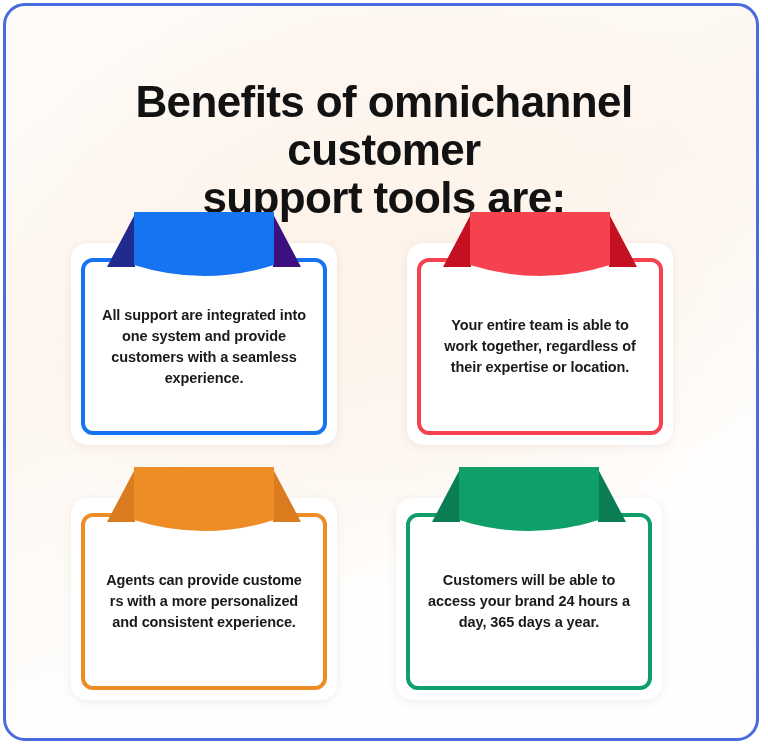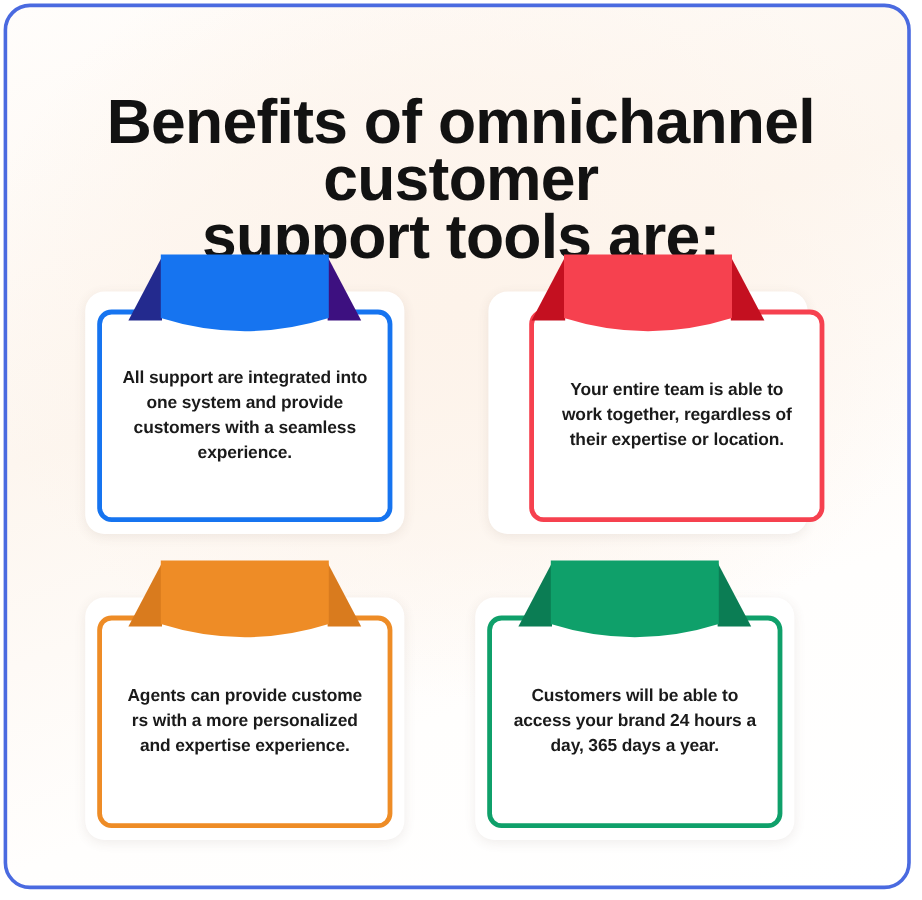--- a/index.html
+++ b/index.html
@@ -30,21 +30,21 @@
     overflow: hidden;
   }
 
   
   .title {
     position: absolute;
     left: 40px;
     top: 72px;
     width: 676px;
     text-align: center;
-    font-size: 52px;
+    font-size: 44px;
     line-height: 48px;
     font-weight: 700;
     letter-spacing: -0.6px;
     color: #121212;
     white-space: pre-line;
   }
 
   
   .grid {
     position: absolute;
@@ -137,36 +137,36 @@
         <svg width="270" height="80" viewBox="0 0 270 80">
           <polygon class="fold-l" points="66,3 66,56 38,56" fill="#232a8e"></polygon>
           <polygon class="fold-r" points="204,3 204,56 232,56" fill="#3d1080"></polygon>
           <path class="band" d="M65,1 L205,1 L205,54 Q135,76 65,54 Z" fill="#1674f0"></path>
         </svg>
       </div>
     </div>
 
     <div class="cardwrap c1">
       <div class="halo"></div>
-      <div class="panel" style="border-color: rgb(246, 65, 79); margin-left: 24px;">
+      <div class="panel" style="border-color: rgb(246, 65, 79);">
         <div class="body">Your entire team is able to work together, regardless of their expertise or location.</div>
       </div>
       <div class="ribbon">
         <svg width="270" height="80" viewBox="0 0 270 80">
           <polygon class="fold-l" points="66,3 66,56 38,56" fill="#c41020"></polygon>
           <polygon class="fold-r" points="204,3 204,56 232,56" fill="#c41020"></polygon>
           <path class="band" d="M65,1 L205,1 L205,54 Q135,76 65,54 Z" fill="#f6414f"></path>
         </svg>
       </div>
     </div>
 
     <div class="cardwrap c2">
       <div class="halo"></div>
       <div class="panel" style="border-color: rgb(238, 140, 38);">
-        <div class="body">Agents can provide custome rs with a more personalized and expertise experience.</div>
+        <div class="body">Agents can provide custome rs with a more personalized and consistent experience.</div>
       </div>
       <div class="ribbon">
         <svg width="270" height="80" viewBox="0 0 270 80">
           <polygon class="fold-l" points="66,3 66,56 38,56" fill="#d97b1e"></polygon>
           <polygon class="fold-r" points="204,3 204,56 232,56" fill="#d97b1e"></polygon>
           <path class="band" d="M65,1 L205,1 L205,54 Q135,76 65,54 Z" fill="#ee8c26"></path>
         </svg>
       </div>
     </div>
 

